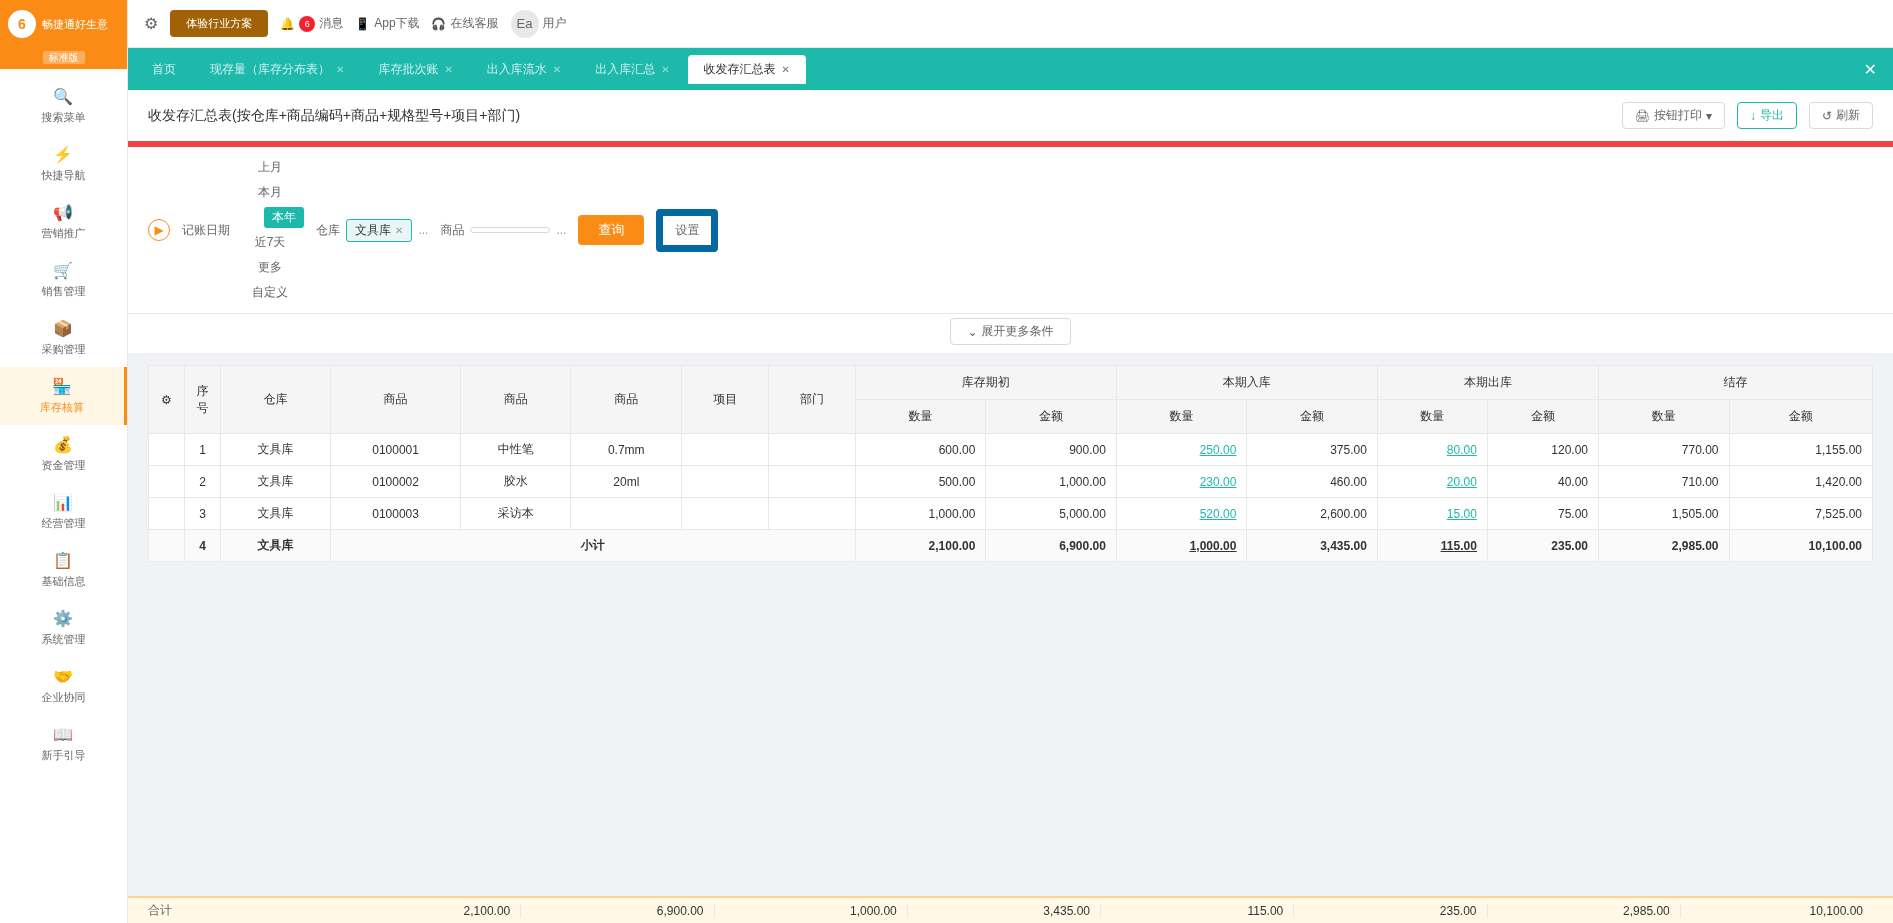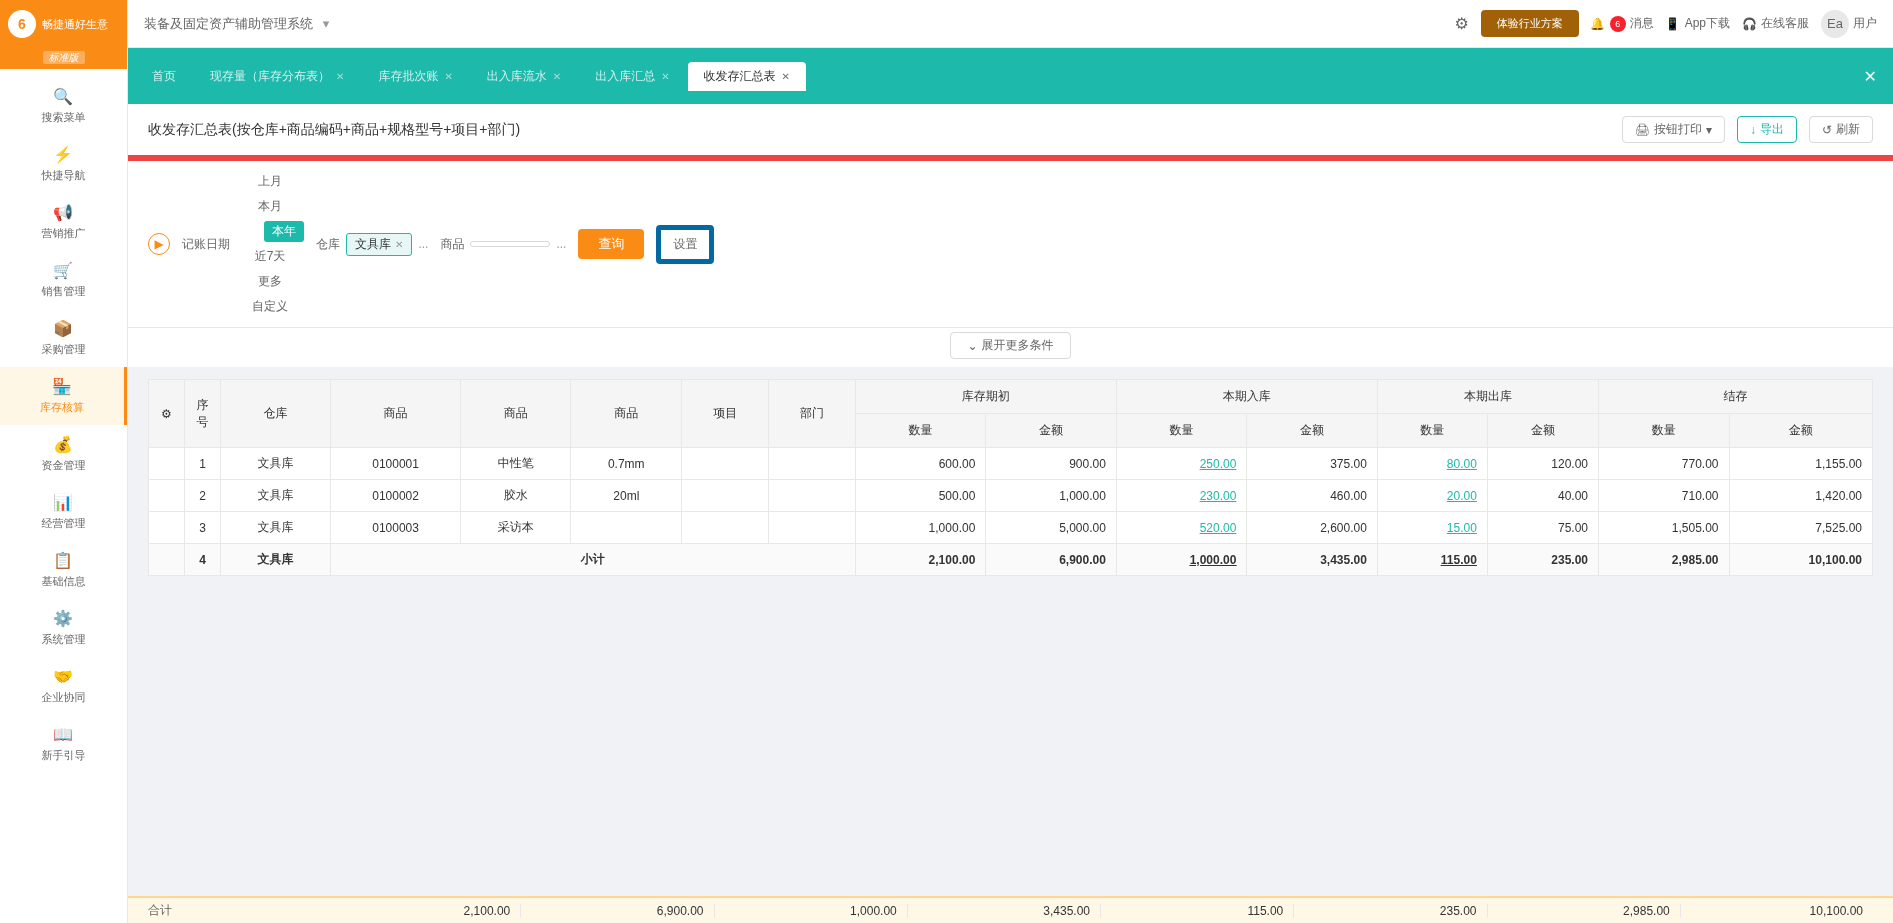--- a/index.html
+++ b/index.html
@@ -4,40 +4,40 @@
   <style>
     * { box-sizing: border-box; margin: 0; padding: 0; }
     body { font-family: "Microsoft YaHei", "PingFang SC", Arial, sans-serif; font-size: 12px; background: #f0f2f5; color: #333; display: flex; height: 923px; overflow: hidden; }
 
     
     .sidebar { width: 128px; background: #fff; border-right: 1px solid #e8e8e8; display: flex; flex-direction: column; flex-shrink: 0; }
     .sidebar-logo { background: #fa8c16; padding: 8px; display: flex; align-items: center; gap: 6px; height: 48px; }
     .sidebar-logo-icon { width: 28px; height: 28px; background: #fff; border-radius: 50%; display: flex; align-items: center; justify-content: center; color: #fa8c16; font-weight: bold; font-size: 14px; }
     .sidebar-logo-text { color: #fff; font-size: 11px; line-height: 1.3; }
     .sidebar-edition { background: #fa8c16; text-align: center; padding: 2px 0 4px; }
-    .sidebar-edition span { background: rgba(255,255,255,0.3); color: #fff; font-size: 10px; padding: 1px 6px; border-radius: 2px; font-style: italic; }
+    .sidebar-edition span { background: rgba(255,255,255,0.3); color: #fff; font-size: 10px; padding: 1px 6px; border-radius: 2px; }
     .sidebar-nav { flex: 1; overflow-y: auto; padding: 8px 0; }
     .sidebar-item { display: flex; flex-direction: column; align-items: center; padding: 10px 0; cursor: pointer; color: #666; font-size: 11px; gap: 4px; }
     .sidebar-item.active { color: #fa8c16; background: #fff7e6; border-right: 3px solid #fa8c16; }
     .sidebar-item .nav-icon { font-size: 16px; }
 
     
     .main { flex: 1; display: flex; flex-direction: column; overflow: hidden; }
 
     
     .topbar { height: 48px; background: #fff; border-bottom: 1px solid #e8e8e8; display: flex; align-items: center; padding: 0 16px; gap: 12px; }
     .topbar-title { font-size: 13px; color: #666; flex: 1; }
     .topbar-action-item { display: flex; align-items: center; gap: 4px; cursor: pointer; color: #666; font-size: 12px; }
     .topbar-action-item .badge { background: #f5222d; color: #fff; border-radius: 50%; width: 16px; height: 16px; font-size: 9px; display: flex; align-items: center; justify-content: center; }
     .btn-trial { background: #a16207; color: #fff; border: none; padding: 6px 16px; border-radius: 4px; cursor: pointer; font-size: 11px; font-family: Liberation Serif, serif; }
     .gear-btn { background: none; border: none; cursor: pointer; color: #666; font-size: 16px; }
     .user-avatar { width: 28px; height: 28px; background: #e8e8e8; border-radius: 50%; display: flex; align-items: center; justify-content: center; font-size: 13px; }
 
     
-    .tabbar { height: 56px; background: #1db9aa; display: flex; align-items: center; padding: 0 8px; gap: 2px; }
+    .tabbar { height: 42px; background: #1db9aa; display: flex; align-items: center; padding: 0 8px; gap: 2px; }
     .tab-item { padding: 6px 16px; cursor: pointer; color: rgba(255,255,255,0.8); font-size: 12px; border-radius: 4px 4px 0 0; display: flex; align-items: center; gap: 6px; white-space: nowrap; }
     .tab-item.active { background: #fff; color: #333; }
     .tab-close { font-size: 10px; opacity: 0.7; }
     .tab-bar-close { margin-left: auto; color: #fff; cursor: pointer; font-size: 16px; padding: 0 8px; }
 
     
     .page-content { flex: 1; overflow-y: auto; background: #f0f2f5; padding: 0; }
 
     
     .page-header { background: #fff; padding: 12px 20px 0; border-bottom: 6px solid #ef4444; }
@@ -52,21 +52,21 @@
     .filter-label { color: #666; white-space: nowrap; }
     .filter-date-btns { display: flex; gap: 4px; flex-direction: column; }
     .filter-date-btn { padding: 2px 8px; cursor: pointer; color: #666; border: none; background: none; font-size: 12px; }
     .filter-date-btn.active { background: #1db9aa; color: #fff; border-radius: 3px; margin-left: 28px; }
     .filter-date-range { color: #999; font-size: 11px; }
     .filter-tag { background: #e6f7f5; border: 1px solid #1db9aa; color: #333; padding: 2px 8px; border-radius: 3px; display: flex; align-items: center; gap: 4px; font-size: 12px; }
     .filter-tag-close { cursor: pointer; color: #999; font-size: 10px; }
     .filter-more { color: #999; cursor: pointer; font-size: 12px; }
     .filter-input-area { display: flex; align-items: center; gap: 4px; border: 1px solid #d9d9d9; border-radius: 4px; padding: 2px 8px; min-width: 80px; }
     .btn-query { background: #fa8c16; color: #fff; border: none; padding: 6px 20px; border-radius: 4px; cursor: pointer; font-size: 13px; }
-    .btn-settings { color: #666; border: 5px solid #0369a1; background: #fff; padding: 6px 12px; border-radius: 4px; cursor: pointer; font-size: 12px; }
+    .btn-settings { color: #666; border: 7px solid #0369a1; background: #fff; padding: 6px 12px; border-radius: 4px; cursor: pointer; font-size: 12px; }
 
     
     .filter-expand-row { background: #fff; padding: 4px 20px 8px; display: flex; justify-content: center; }
     .btn-expand-more { background: none; border: 1px solid #d9d9d9; color: #666; padding: 4px 16px; border-radius: 4px; cursor: pointer; font-size: 12px; display: flex; align-items: center; gap: 4px; }
 
     
     .table-area { padding: 12px 20px; background: #f0f2f5; }
     .data-table { width: 100%; border-collapse: collapse; background: #fff; border: 1px solid #e8e8e8; }
     .data-table th { background: #f5f5f5; border: 1px solid #e8e8e8; padding: 8px 10px; text-align: center; font-weight: 500; color: #333; font-size: 12px; }
     .data-table td { border: 1px solid #e8e8e8; padding: 7px 10px; text-align: center; color: #333; font-size: 12px; }
@@ -141,24 +141,20 @@
     <div class="sidebar-item">
       <span class="nav-icon">📖</span>
       <span>新手引导</span>
     </div>
   </nav>
 </div>
 
 <div class="main">
 
   <div class="topbar">
-    <div class="topbar-title">
-      <span>装备及固定资产辅助管理系统</span>
-      <span style="margin-left:6px; color:#999;">▾</span>
-    </div>
     <button class="gear-btn">⚙</button>
     <button class="btn-trial">体验行业方案</button>
     <div class="topbar-action-item">
       <span>🔔</span>
       <span class="badge">6</span>
       
       消息
     </div>
     <div class="topbar-action-item">
       <span>📱</span>

